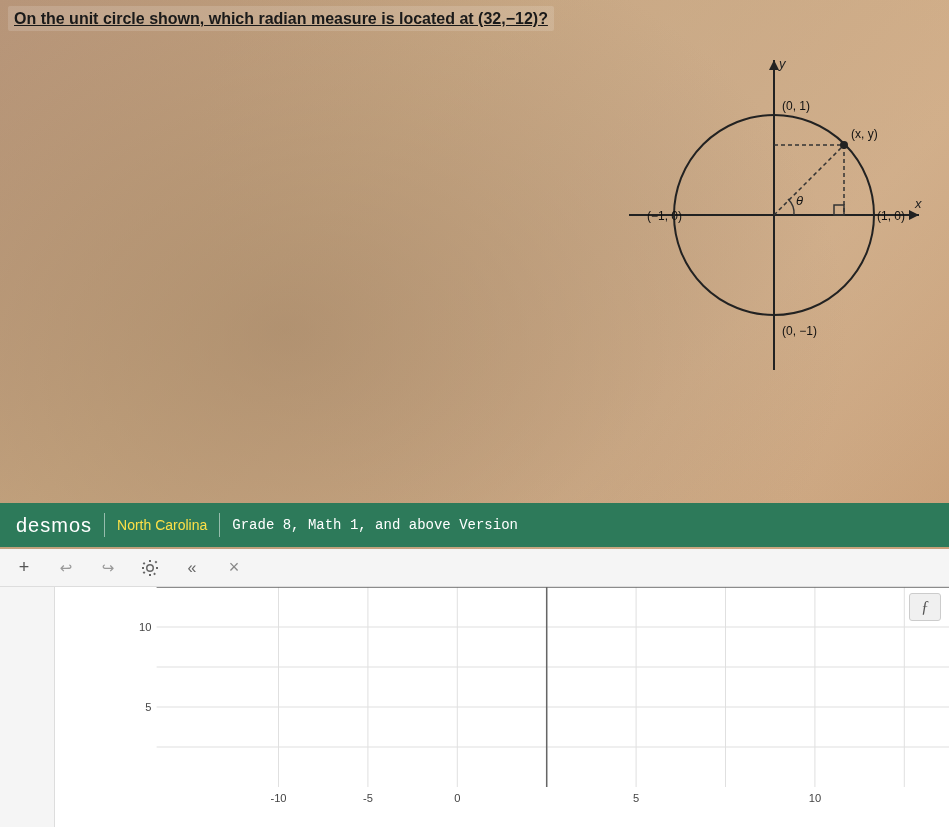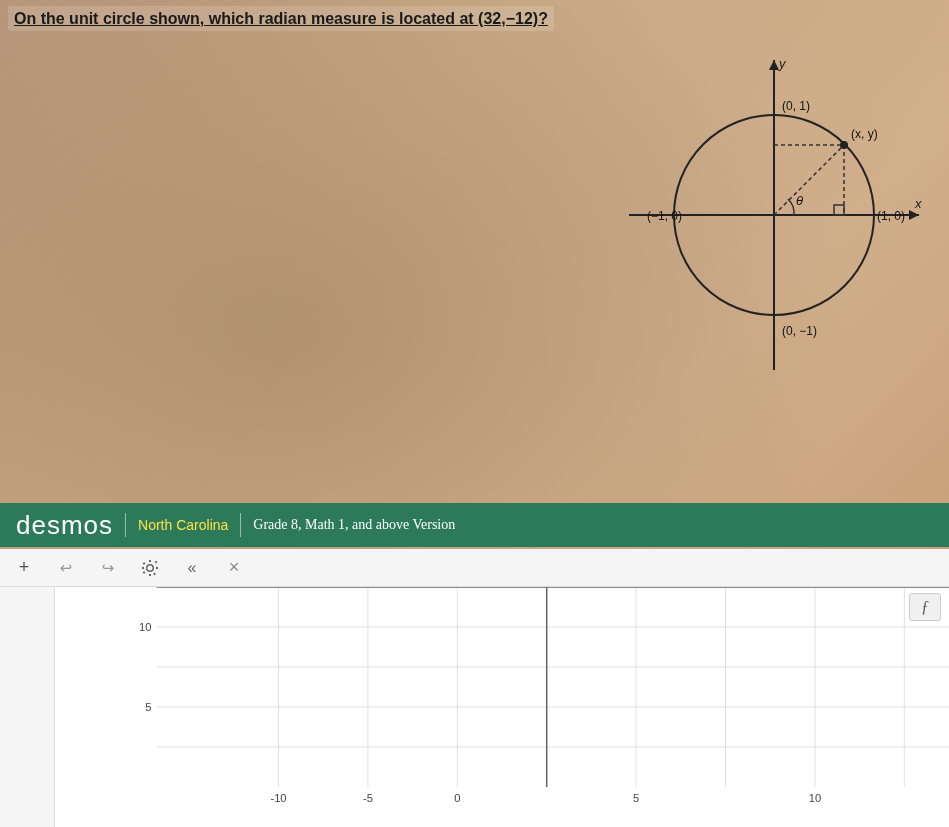--- a/index.html
+++ b/index.html
@@ -66,41 +66,41 @@
       height: 44px;
       background: #2d7a5a;
       display: flex;
       align-items: center;
       padding: 0 16px;
       gap: 12px;
     }
 
     .desmos-logo {
       font-family: 'Helvetica Neue', Arial, sans-serif;
-      font-size: 26px;
+      font-size: 20px;
       font-weight: 300;
       color: white;
       letter-spacing: 1px;
     }
 
     .desmos-separator {
       width: 1px;
       height: 24px;
       background: rgba(255,255,255,0.5);
     }
 
     .desmos-region {
       font-family: Arial, sans-serif;
       font-size: 14px;
       color: #fde047;
       font-weight: normal;
     }
 
     .desmos-course {
-      font-family: Liberation Serif, serif;
+      font-family: Liberation Mono, monospace;
       font-size: 14px;
       color: white;
       font-weight: normal;
     }
 
     
     .toolbar {
       position: absolute;
       bottom: 240px;
       left: 0;

